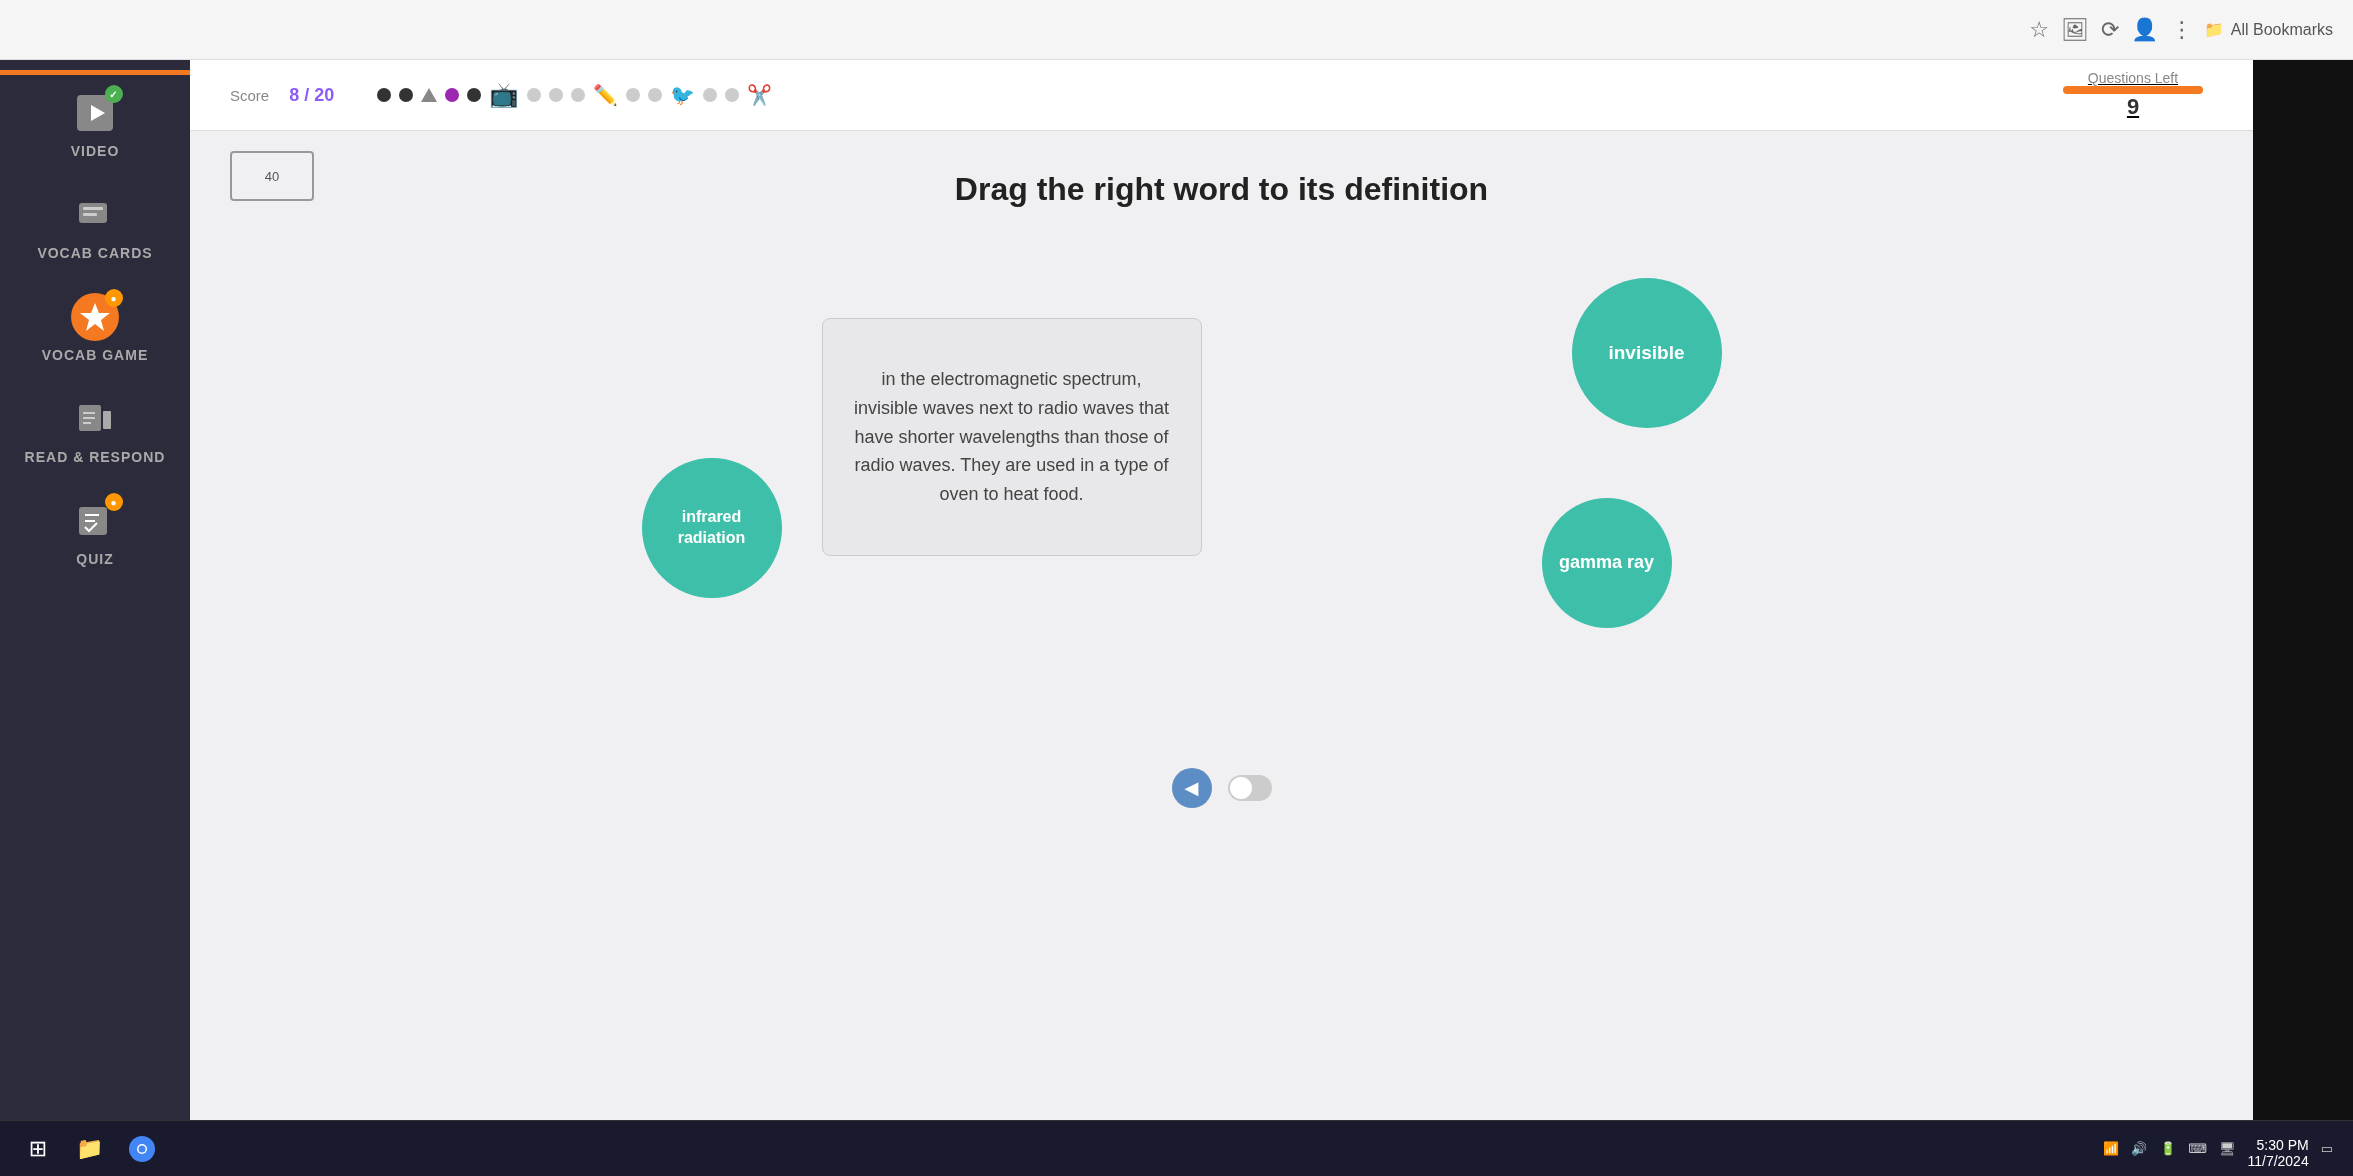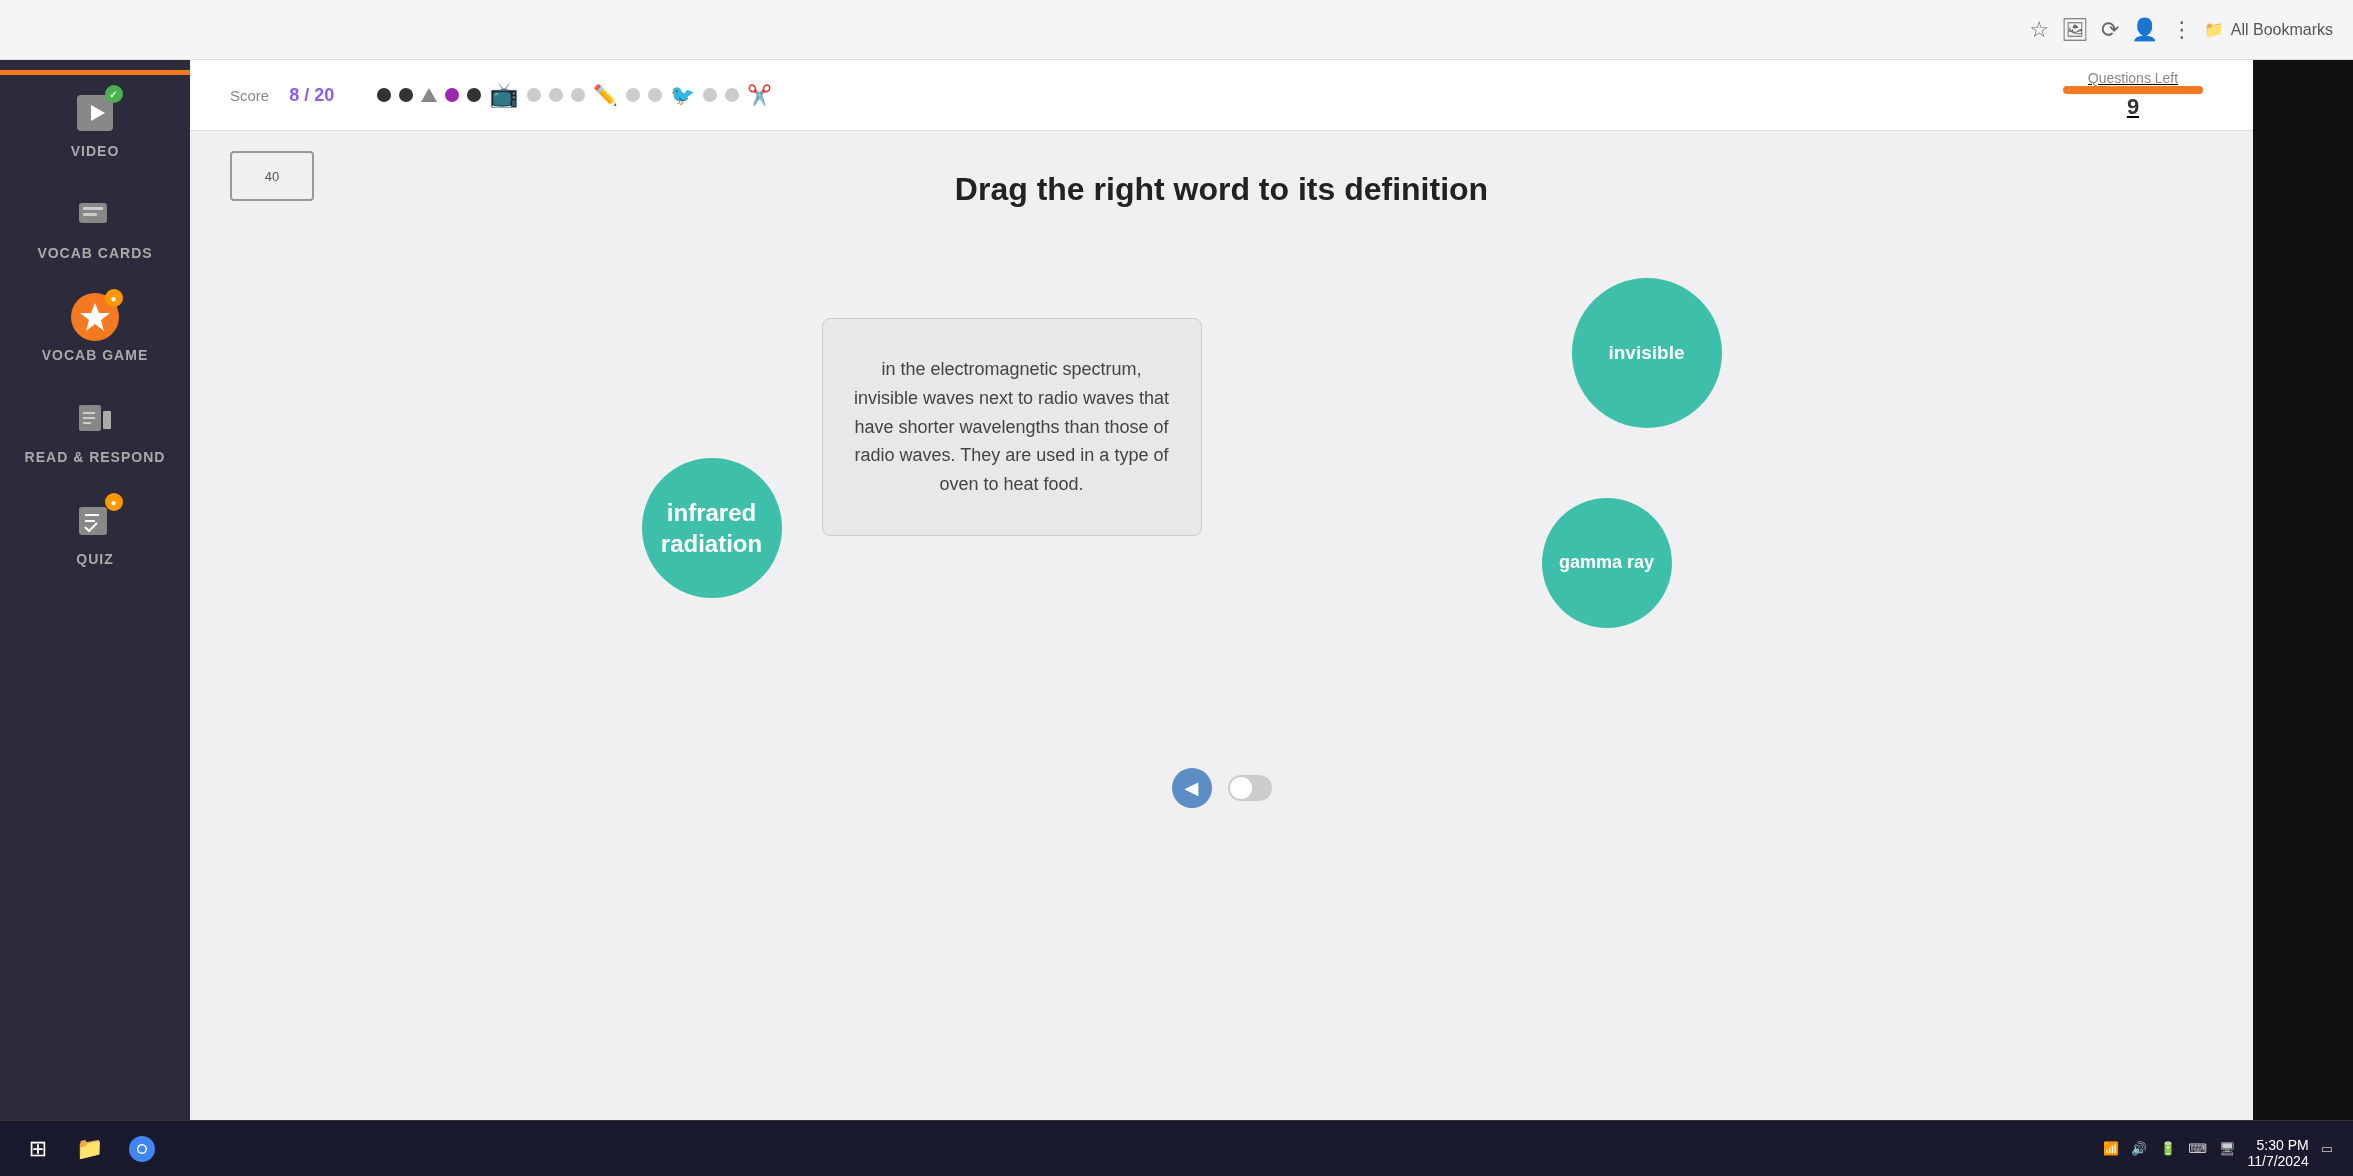--- a/index.html
+++ b/index.html
@@ -231,21 +231,21 @@
 
     
     .definition-box {
       position: absolute;
       left: 200px;
       top: 60px;
       width: 380px;
       background: #e8e8ea;
       border: 1px solid #ccc;
       border-radius: 8px;
-      padding: 36px 28px;
+      padding: 46px 28px;
       text-align: center;
       font-size: 18px;
       color: #444;
       line-height: 1.6;
     }
 
     
     .word-circle {
       position: absolute;
       border-radius: 50%;
@@ -266,21 +266,21 @@
       height: 150px;
       right: 100px;
       top: 20px;
       font-size: 19px;
     }
     .circle-infrared {
       width: 140px;
       height: 140px;
       left: 20px;
       top: 200px;
-      font-size: 24px;
+      font-size: 16px;
     }
     .circle-gamma {
       width: 130px;
       height: 130px;
       right: 150px;
       top: 240px;
       font-size: 18px;
     }
 
     

